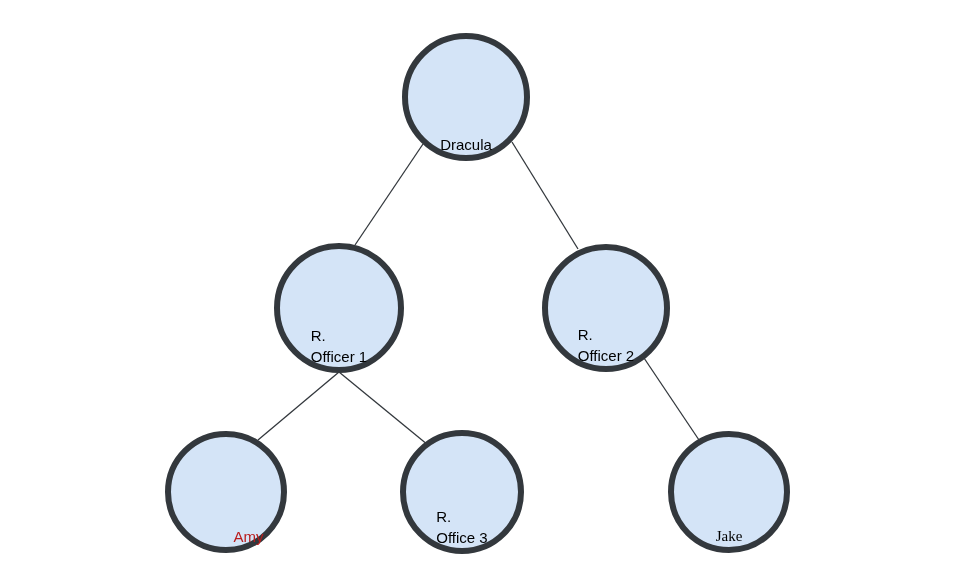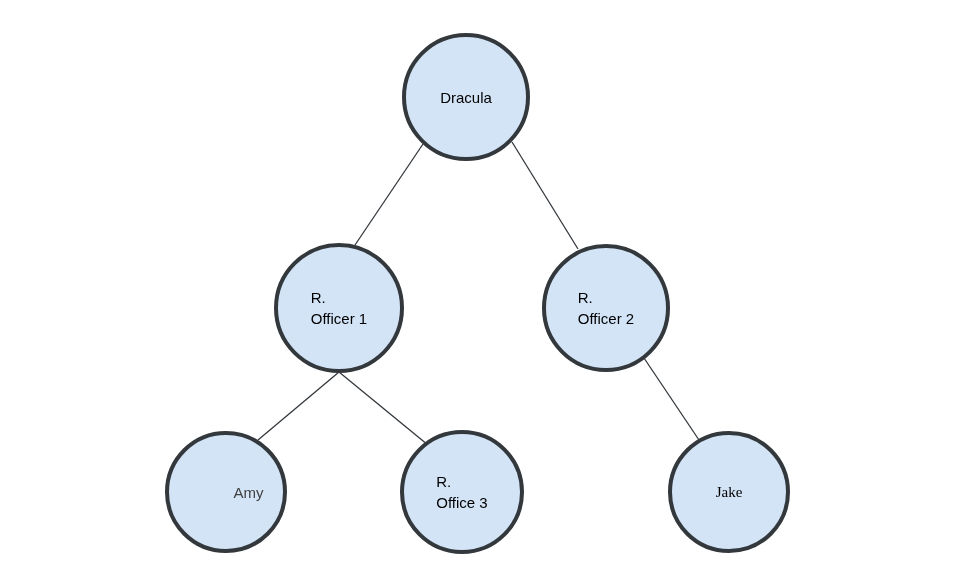--- a/index.html
+++ b/index.html
@@ -24,23 +24,23 @@
     left: 0;
     top: 0;
     width: 964px;
     height: 588px;
   }
   .node {
     position: absolute;
     box-sizing: border-box;
     border-radius: 50%;
     background: #d4e4f7;
-    border: 4px solid #3b82f6;
+    border: 6px solid #3b82f6;
     display: flex;
-    align-items: center;
+    align-items: flex-end;
     justify-content: center;
     z-index: 2;
   }
   .node-label {
     font-size: 15px;
     line-height: 21px;
     color: #000000;
     text-align: left;
     white-space: pre-line;
     pointer-events: none;
@@ -67,21 +67,21 @@
     <span class="node-label" style="color: rgb(0, 0, 0);">R.
 Officer 1</span>
   </div>
 
   <div class="node" style="left: 542px; top: 244px; width: 128px; height: 128px; background: rgb(212, 228, 247); border-color: rgb(51, 56, 61);">
     <span class="node-label" style="color: rgb(0, 0, 0);">R.
 Officer 2</span>
   </div>
 
   <div class="node" style="left: 165px; top: 431px; width: 122px; height: 122px; background: rgb(212, 228, 247); border-color: rgb(51, 56, 61);">
-    <span class="node-label" style="color: #404040; margin-left: 45px;">Amy</span>
+    <span class="node-label" style="color: #b91c1c; margin-left: 45px;">Amy</span>
   </div>
 
   <div class="node" style="left: 400px; top: 430px; width: 124px; height: 124px; background: rgb(212, 228, 247); border-color: rgb(51, 56, 61);">
     <span class="node-label" style="color: rgb(0, 0, 0);">R.
 Office 3</span>
   </div>
 
   <div class="node" style="left: 668px; top: 431px; width: 122px; height: 122px; background: rgb(212, 228, 247); border-color: rgb(51, 56, 61);">
     <span class="node-label" style="color: rgb(0, 0, 0); font-family: Liberation Serif, serif;">Jake</span>
   </div>

